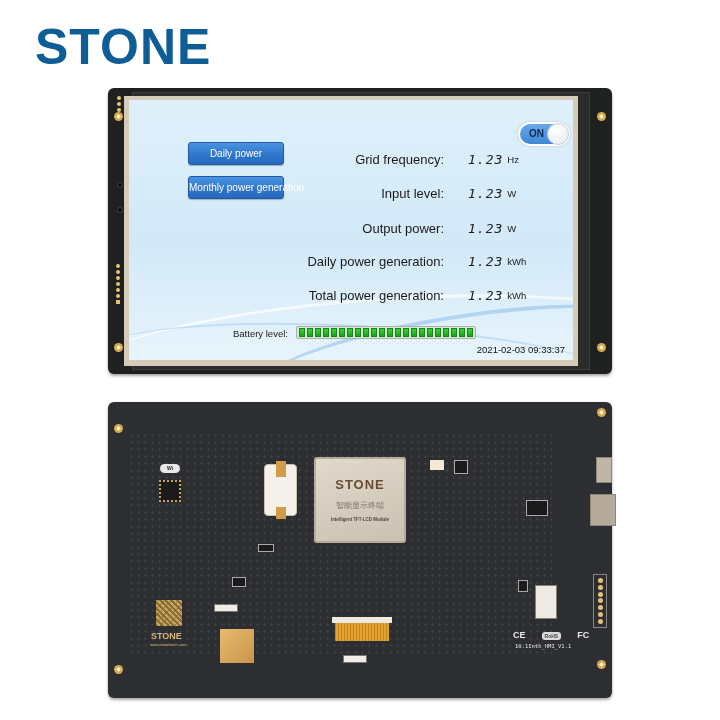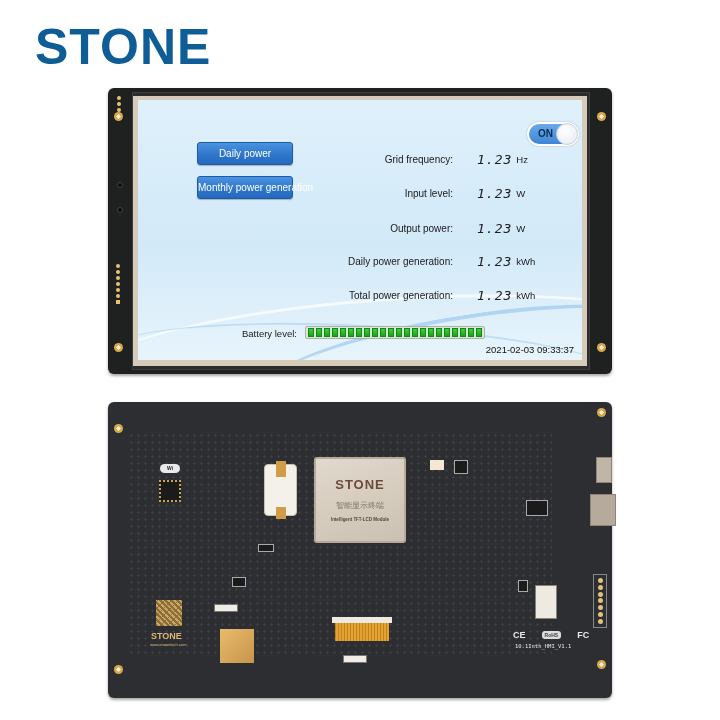--- a/index.html
+++ b/index.html
@@ -7,38 +7,38 @@
   body { position: relative; font-family: "Liberation Sans", sans-serif; }
 
   .brand { position: absolute; left: 35px; top: 22px; font-family: "Liberation Sans", sans-serif;
            font-weight: 700; font-size: 50px; color: #0f5d96; letter-spacing: 1px; line-height: 1; }
 
   
   .front { position: absolute; left: 108px; top: 88px; width: 504px; height: 286px;
            background: #1f2020; border-radius: 6px; box-shadow: 0 2px 3px rgba(0,0,0,.35); }
   .front .bezel { position: absolute; left: 24px; top: 4px; width: 458px; height: 278px;
                   background: #2b2b2b; border: 1px solid #3d3d3d; }
-  .screen-frame { position: absolute; left: 133px; top: 96px; width: 454px; height: 270px;
+  .screen-frame { position: absolute; left: 124px; top: 96px; width: 454px; height: 270px;
                   background: #d6cbb8; padding: 4px 5px 6px 5px; }
   .screen { position: relative; width: 100%; height: 100%; overflow: hidden;
             background: linear-gradient(180deg, #dff0fb 0%, #d2e9f8 55%, #e7f4fc 100%); }
   .screen .wave1 { position: absolute; left: -60px; top: 198px; width: 620px; height: 120px;
                    border-radius: 50%; border-top: 3px solid rgba(255,255,255,.7); transform: rotate(-4deg); }
   .screen .wave2 { position: absolute; left: 120px; top: 215px; width: 420px; height: 90px;
                    border-radius: 50%; border-top: 4px solid rgba(120,180,230,.45); transform: rotate(-9deg); }
   .screen .wave3 { position: absolute; left: -30px; top: 225px; width: 520px; height: 80px;
                    border-radius: 50%; border-top: 2px solid rgba(160,205,240,.55); transform: rotate(3deg); }
 
   .menu-btn { position: absolute; left: 59px; width: 96px; height: 23px; border-radius: 3px;
               background: linear-gradient(180deg, #4a93e0 0%, #2f77cc 55%, #2569bd 100%);
               border: 1px solid #1e5aa5; color: #fff; font-size: 10px; text-align: center;
               line-height: 21px; white-space: nowrap; box-shadow: 0 1px 1px rgba(0,0,0,.25); cursor: pointer; }
 
   .metric { position: absolute; left: 175px; width: 240px; height: 16px; display: flex; align-items: center; }
-  .metric .label { width: 140px; text-align: right; font-size: 10px; color: #1a1a1a; white-space: nowrap; }
+  .metric .label { width: 140px; text-align: right; font-size: 13px; color: #1a1a1a; white-space: nowrap; }
   .metric .value { margin-left: 24px; font-family: "DejaVu Sans Mono", monospace; font-size: 13px;
                    font-style: italic; color: #202020; letter-spacing: 1px; }
   .metric .unit { margin-left: 4px; font-size: 9.5px; color: #1a1a1a; }
 
   .toggle { position: absolute; left: 389px; top: 22px; width: 52px; height: 24px; border-radius: 12px;
             background: #fff; box-shadow: 0 0 2px rgba(0,0,0,.25); padding: 2px; cursor: pointer; }
   .toggle .track { width: 100%; height: 100%; border-radius: 10px; background: linear-gradient(180deg,#6aa9ea,#3d86d6);
                    position: relative; }
   .toggle .label { position: absolute; left: 9px; top: 4px; font-size: 10px; color: #0d2a50; font-weight: 700; }
   .toggle .knob { position: absolute; right: -1px; top: -1px; width: 22px; height: 22px; border-radius: 50%;
@@ -95,21 +95,21 @@
   .fpc .ribbon { width: 90%; margin: 0 auto; height: 18px; background: repeating-linear-gradient(90deg,#c68418 0 1px,#e3a236 1px 3px); }
   .conn-small { position: absolute; width: 24px; height: 8px; background: #f1ede6; border: 1px solid #777; }
 
   .usb { position: absolute; left: 488px; top: 55px; width: 16px; height: 26px; background: #bfb6a8; border: 1px solid #8e8578; }
   .sd { position: absolute; left: 482px; top: 92px; width: 26px; height: 32px; background: #b5aa9b; border: 1px solid #8e8578; }
   .rjconn { position: absolute; left: 427px; top: 183px; width: 22px; height: 34px; background: #efeae1; border: 1px solid #8a8276; }
   .pinhdr { position: absolute; left: 485px; top: 172px; width: 14px; height: 54px; border: 1px solid #888; display: flex;
             flex-direction: column; justify-content: space-around; align-items: center; padding: 2px 0; }
   .pinhdr .p { width: 5px; height: 5px; border-radius: 50%; background: #e3c179; }
 
-  .cert { position: absolute; left: 405px; top: 228px; font-size: 9px; color: #e7e7e7; font-weight: 700; display: flex; gap: 16px; align-items: center; }
+  .cert { position: absolute; left: 405px; top: 228px; font-size: 9px; color: #e7e7e7; font-weight: 700; display: flex; gap: 16px; align-items: flex-end; }
   .cert .rohs { background: #dcdcdc; color: #444; font-size: 5px; border-radius: 3px; padding: 1px 3px; }
   .model { position: absolute; left: 407px; top: 241px; font-family: "DejaVu Sans Mono", monospace; font-size: 5.5px; color: #e7e7e7; }
 
   .smd { position: absolute; background: #1b1b1b; border: 1px solid #aaa; }
   .ic-light { position: absolute; width: 14px; height: 10px; background: #f4e7d4; }
 </style>
 </head>
 <body>
 
 <div class="brand">STONE</div>

